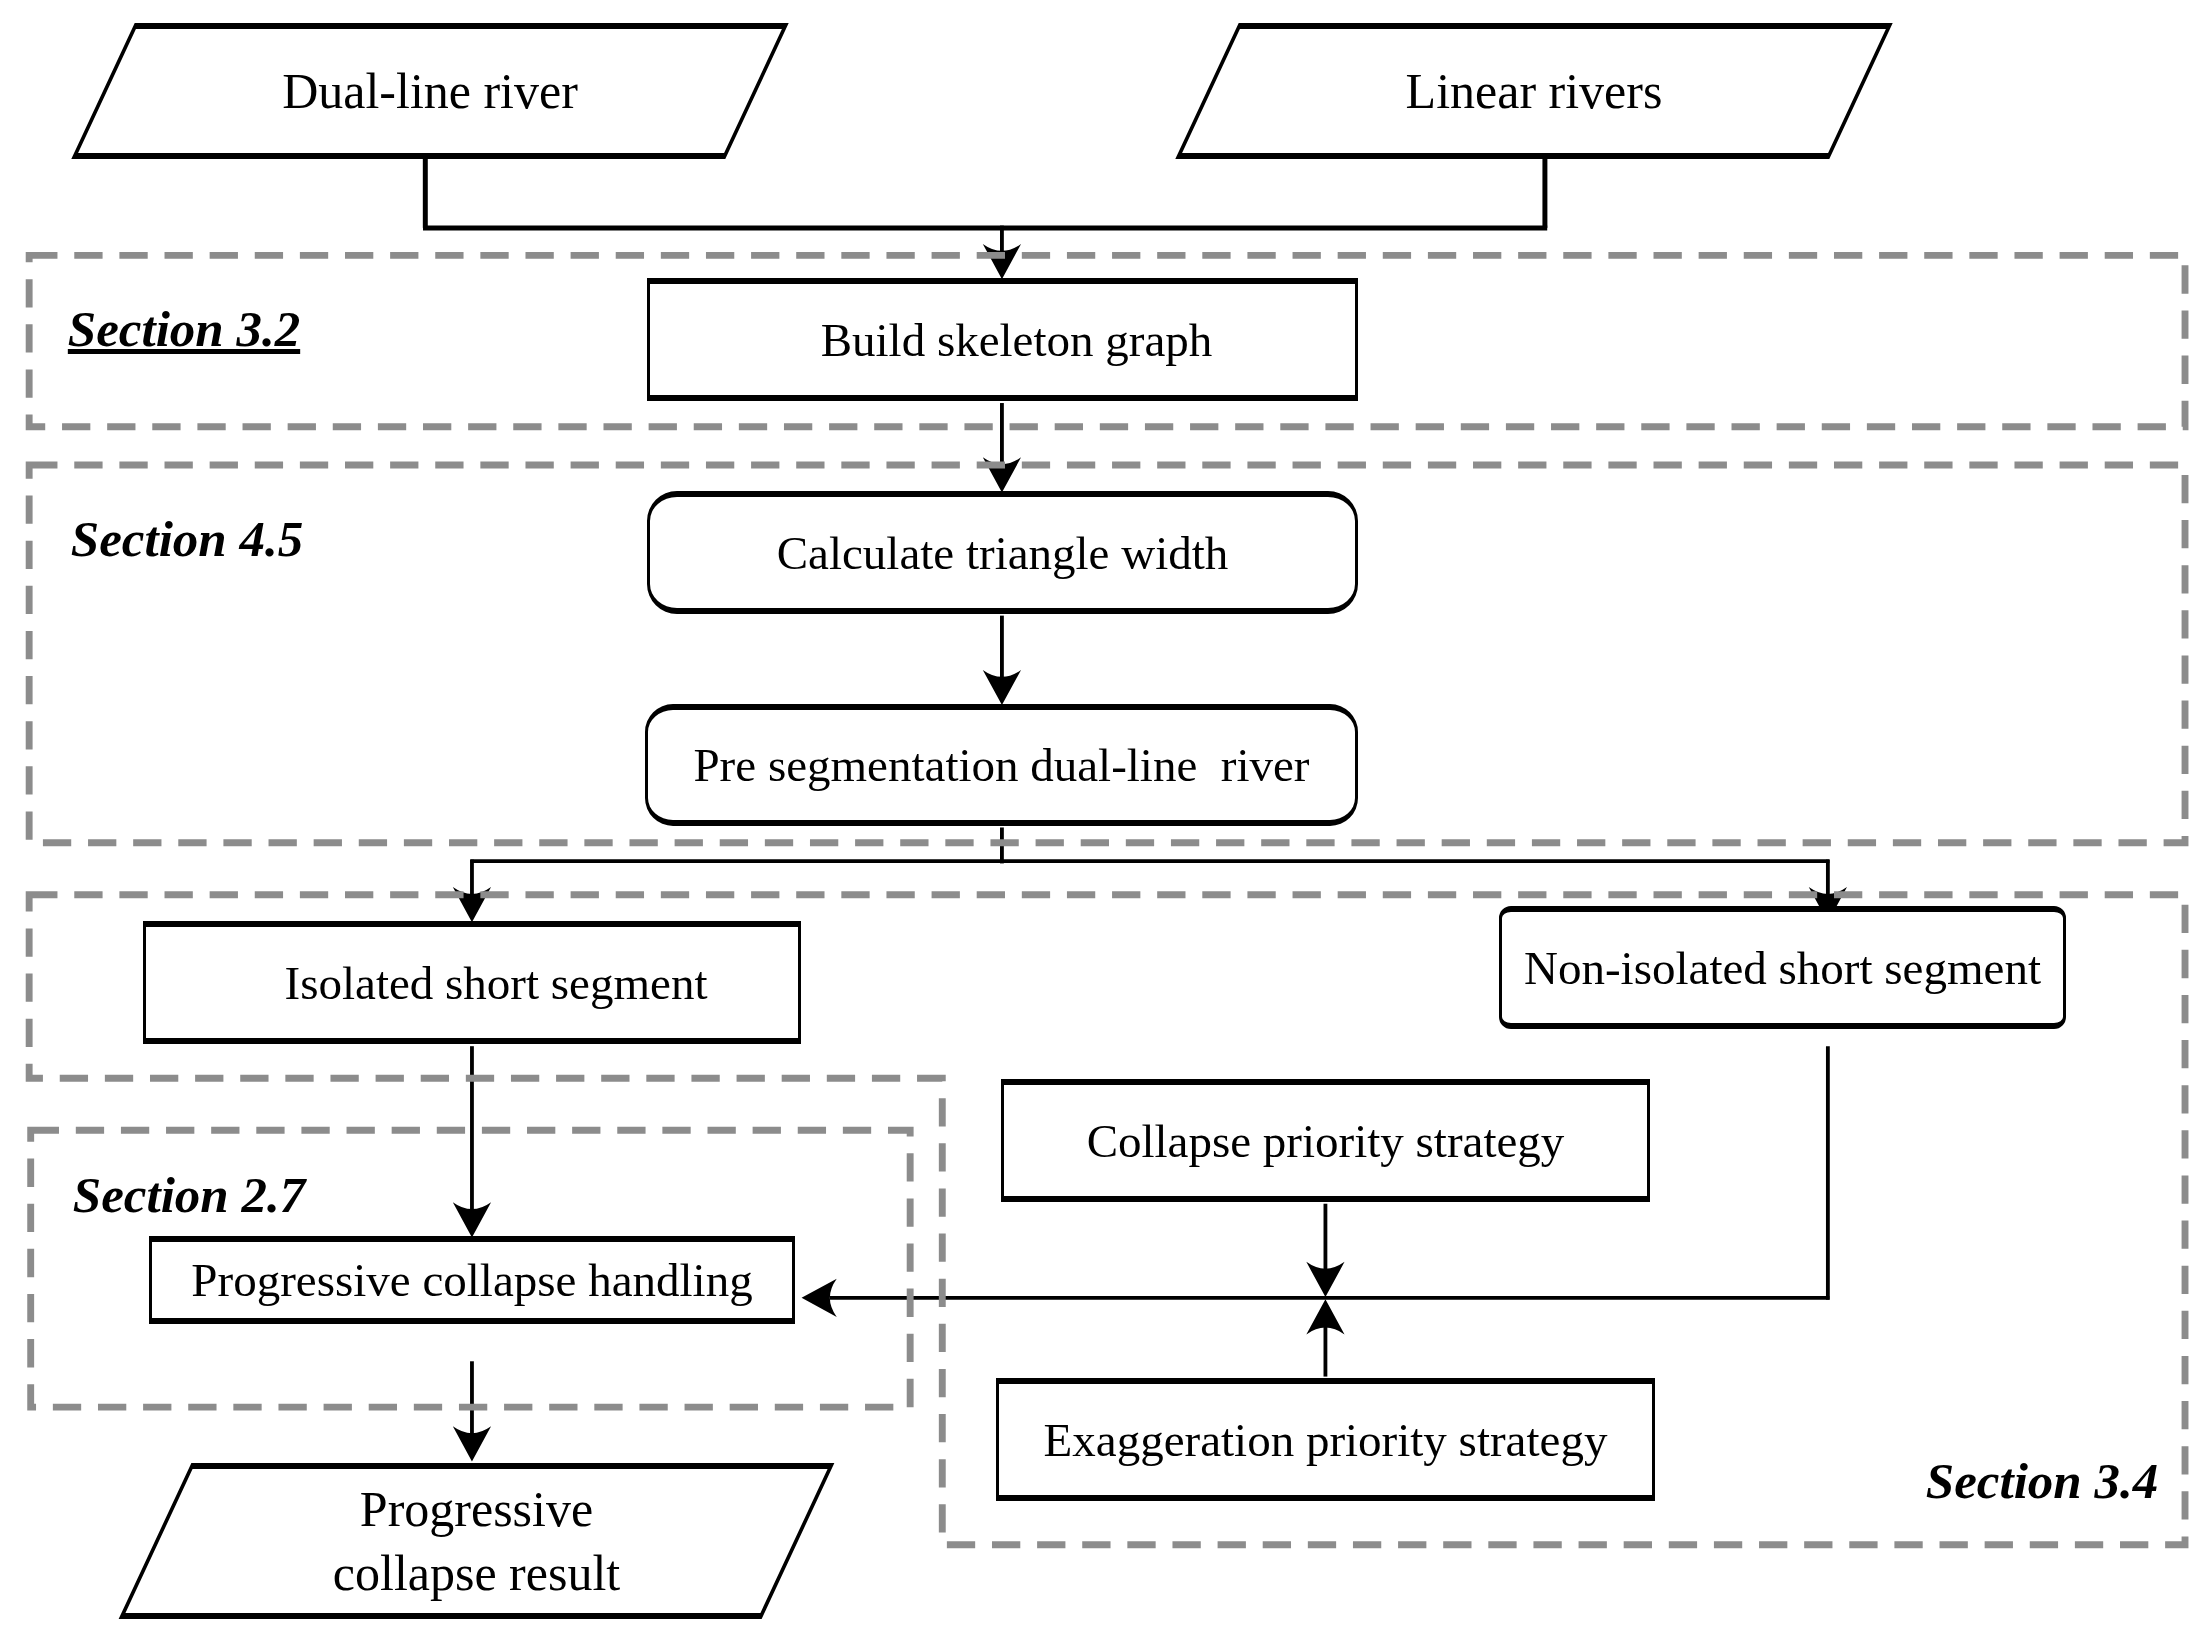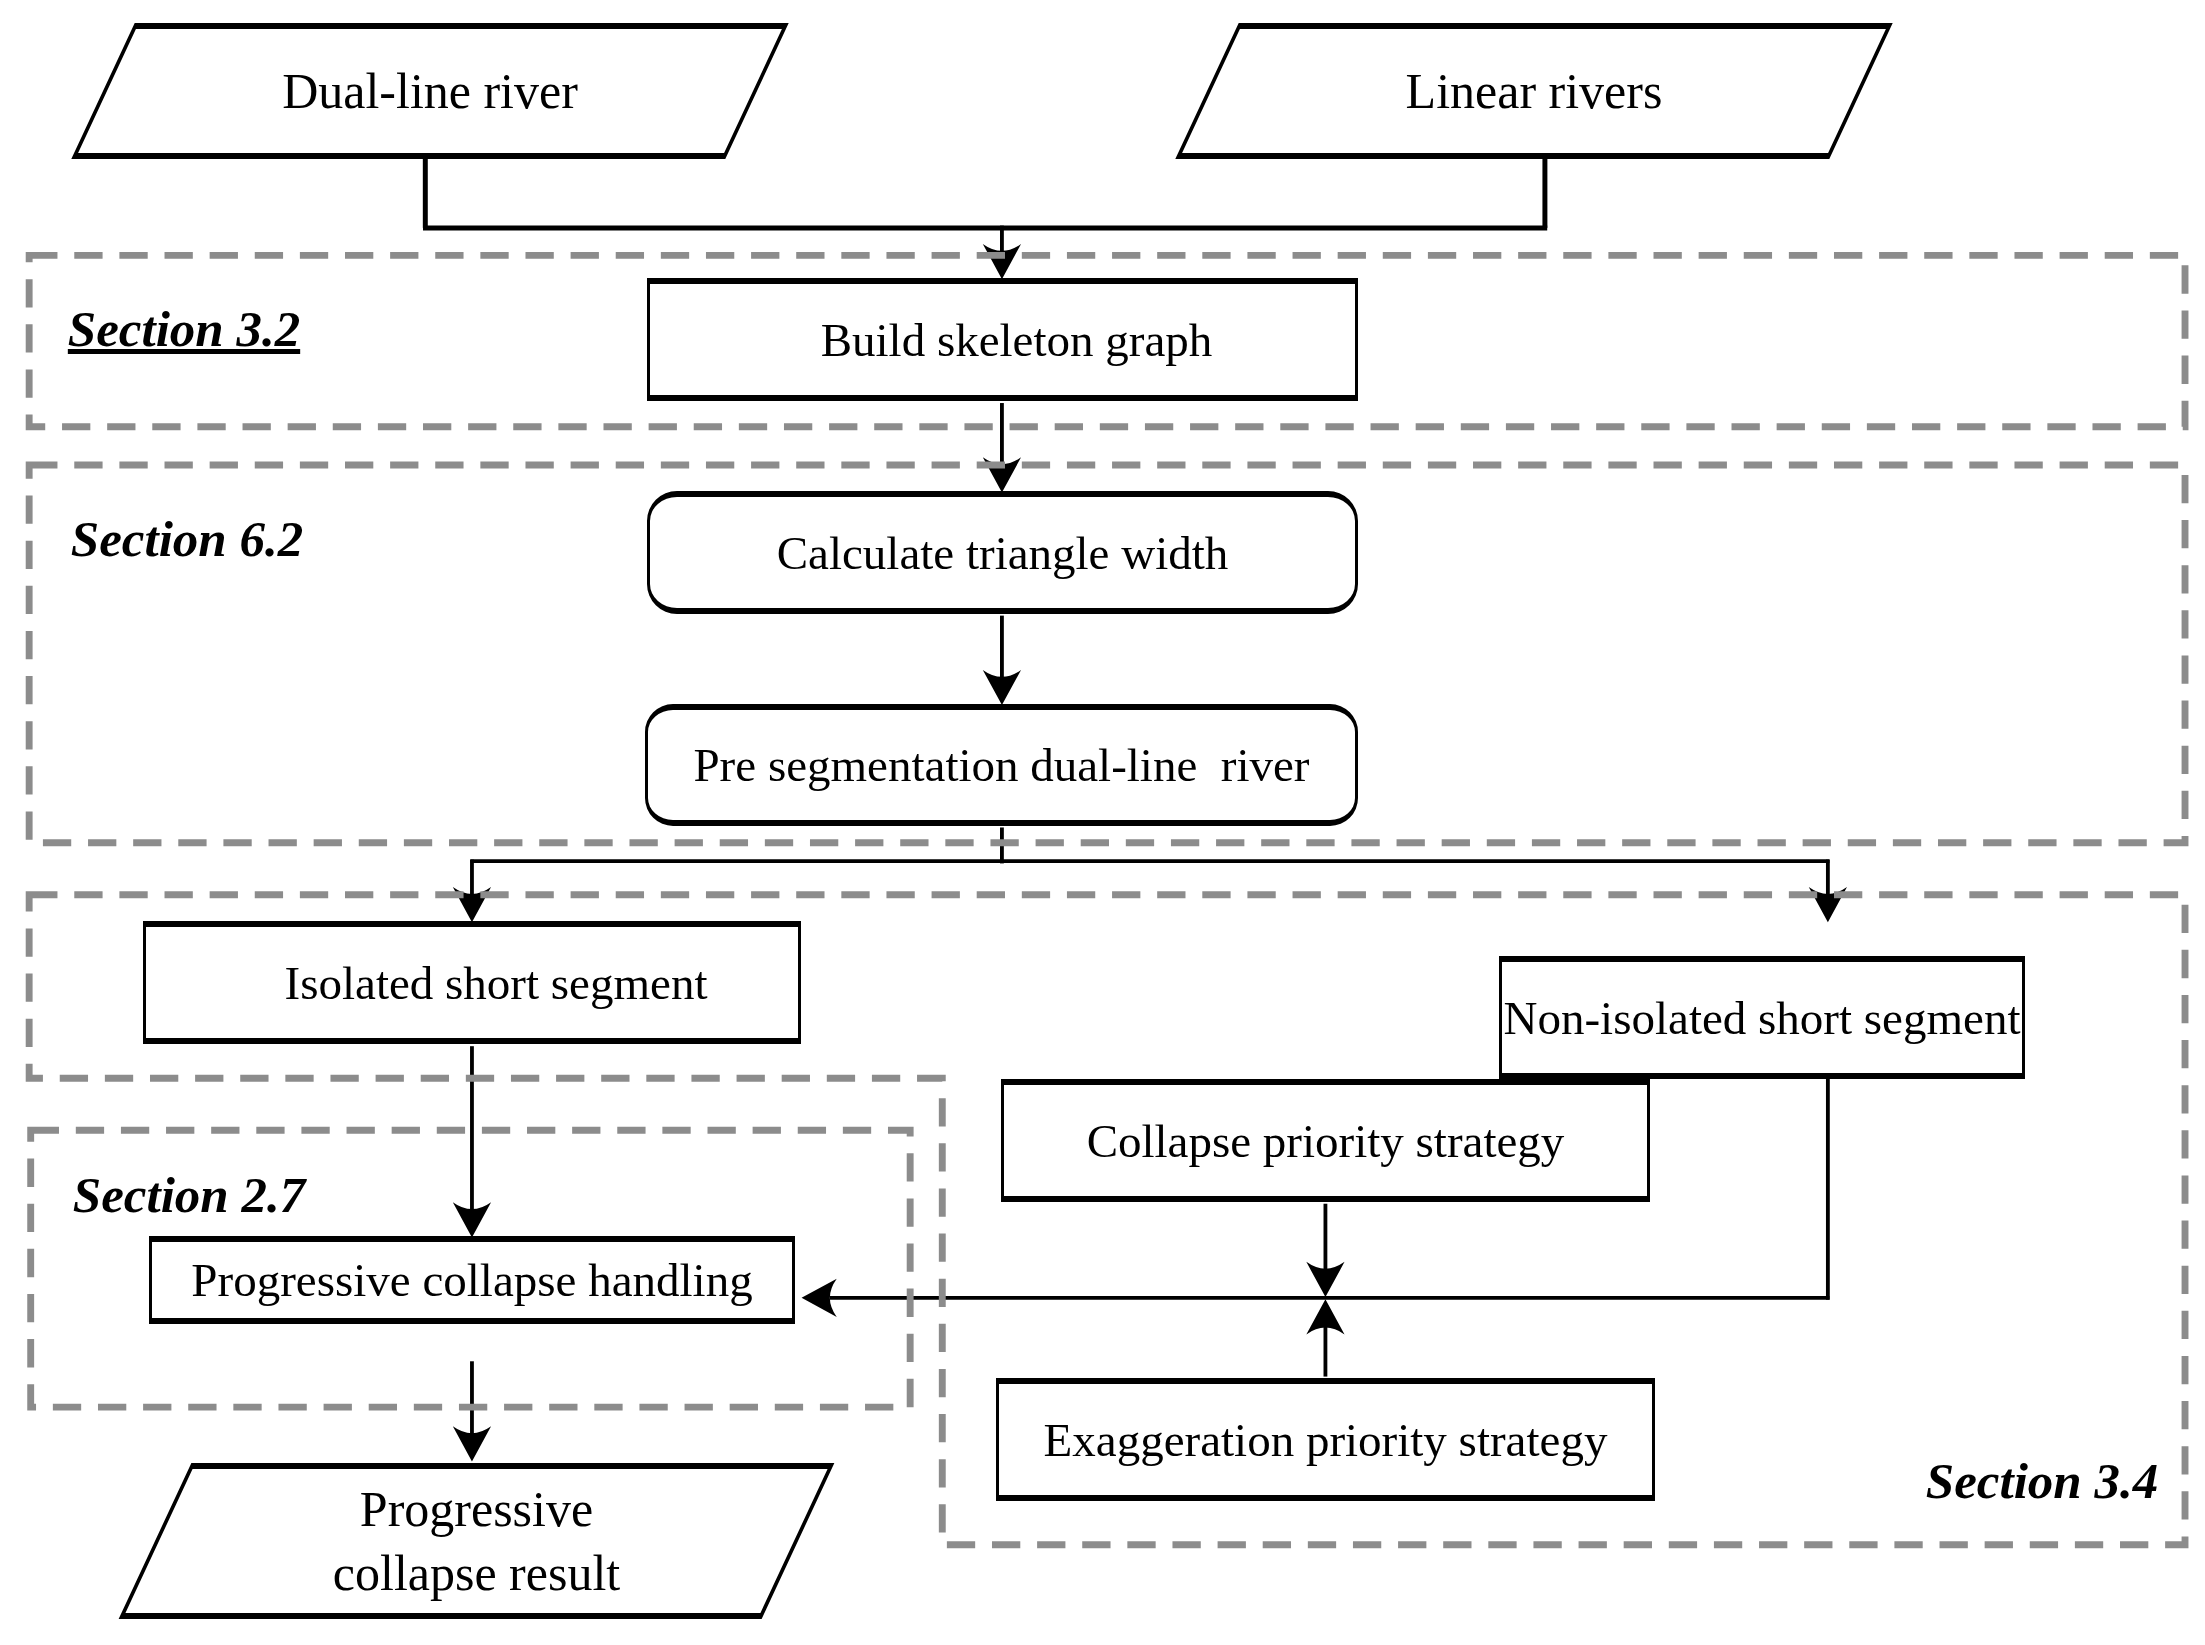--- a/index.html
+++ b/index.html
@@ -137,21 +137,21 @@
   </div>
 
   <div class="node" style="left:645px; top:704px; width:713px; height:122px;border-radius:28px;">
     <span>Pre segmentation dual-line  river</span>
   </div>
 
   <div class="node" style="left:143px; top:921px; width:658px; height:123px;padding-left:48px;">
     <span>Isolated short segment</span>
   </div>
 
-  <div class="node" style="left:1499px; top:956px; width:526px; height:123px;">
+  <div class="node" style="left:1499px; top:906px; width:567px; height:123px;border-radius:12px;">
     <span>Non-isolated short segment</span>
   </div>
 
   <div class="node" style="left:1001px; top:1079px; width:649px; height:123px;">
     <span>Collapse priority strategy</span>
   </div>
 
   <div class="node" style="left:149px; top:1236px; width:646px; height:88px;">
     <span>Progressive collapse handling</span>
   </div>
@@ -161,18 +161,18 @@
   </div>
 
   <div class="para" style="left:155px; top:1463px; width:643px; height:156px;">
     <div class="para-label">
       <span>Progressive</span>
       <span>collapse result</span>
     </div>
   </div>
 
   <div class="section-label" style="left:184px; top:329px;text-decoration:underline;">Section 3.2</div>
-  <div class="section-label" style="left:187px; top:539px;">Section 6.2</div>
+  <div class="section-label" style="left:187px; top:539px;">Section 4.5</div>
   <div class="section-label" style="left:2042px; top:1481px;">Section 3.4</div>
   <div class="section-label" style="left:189px; top:1195px;">Section 2.7</div>
 
 </div>
 
 
 </body></html>

